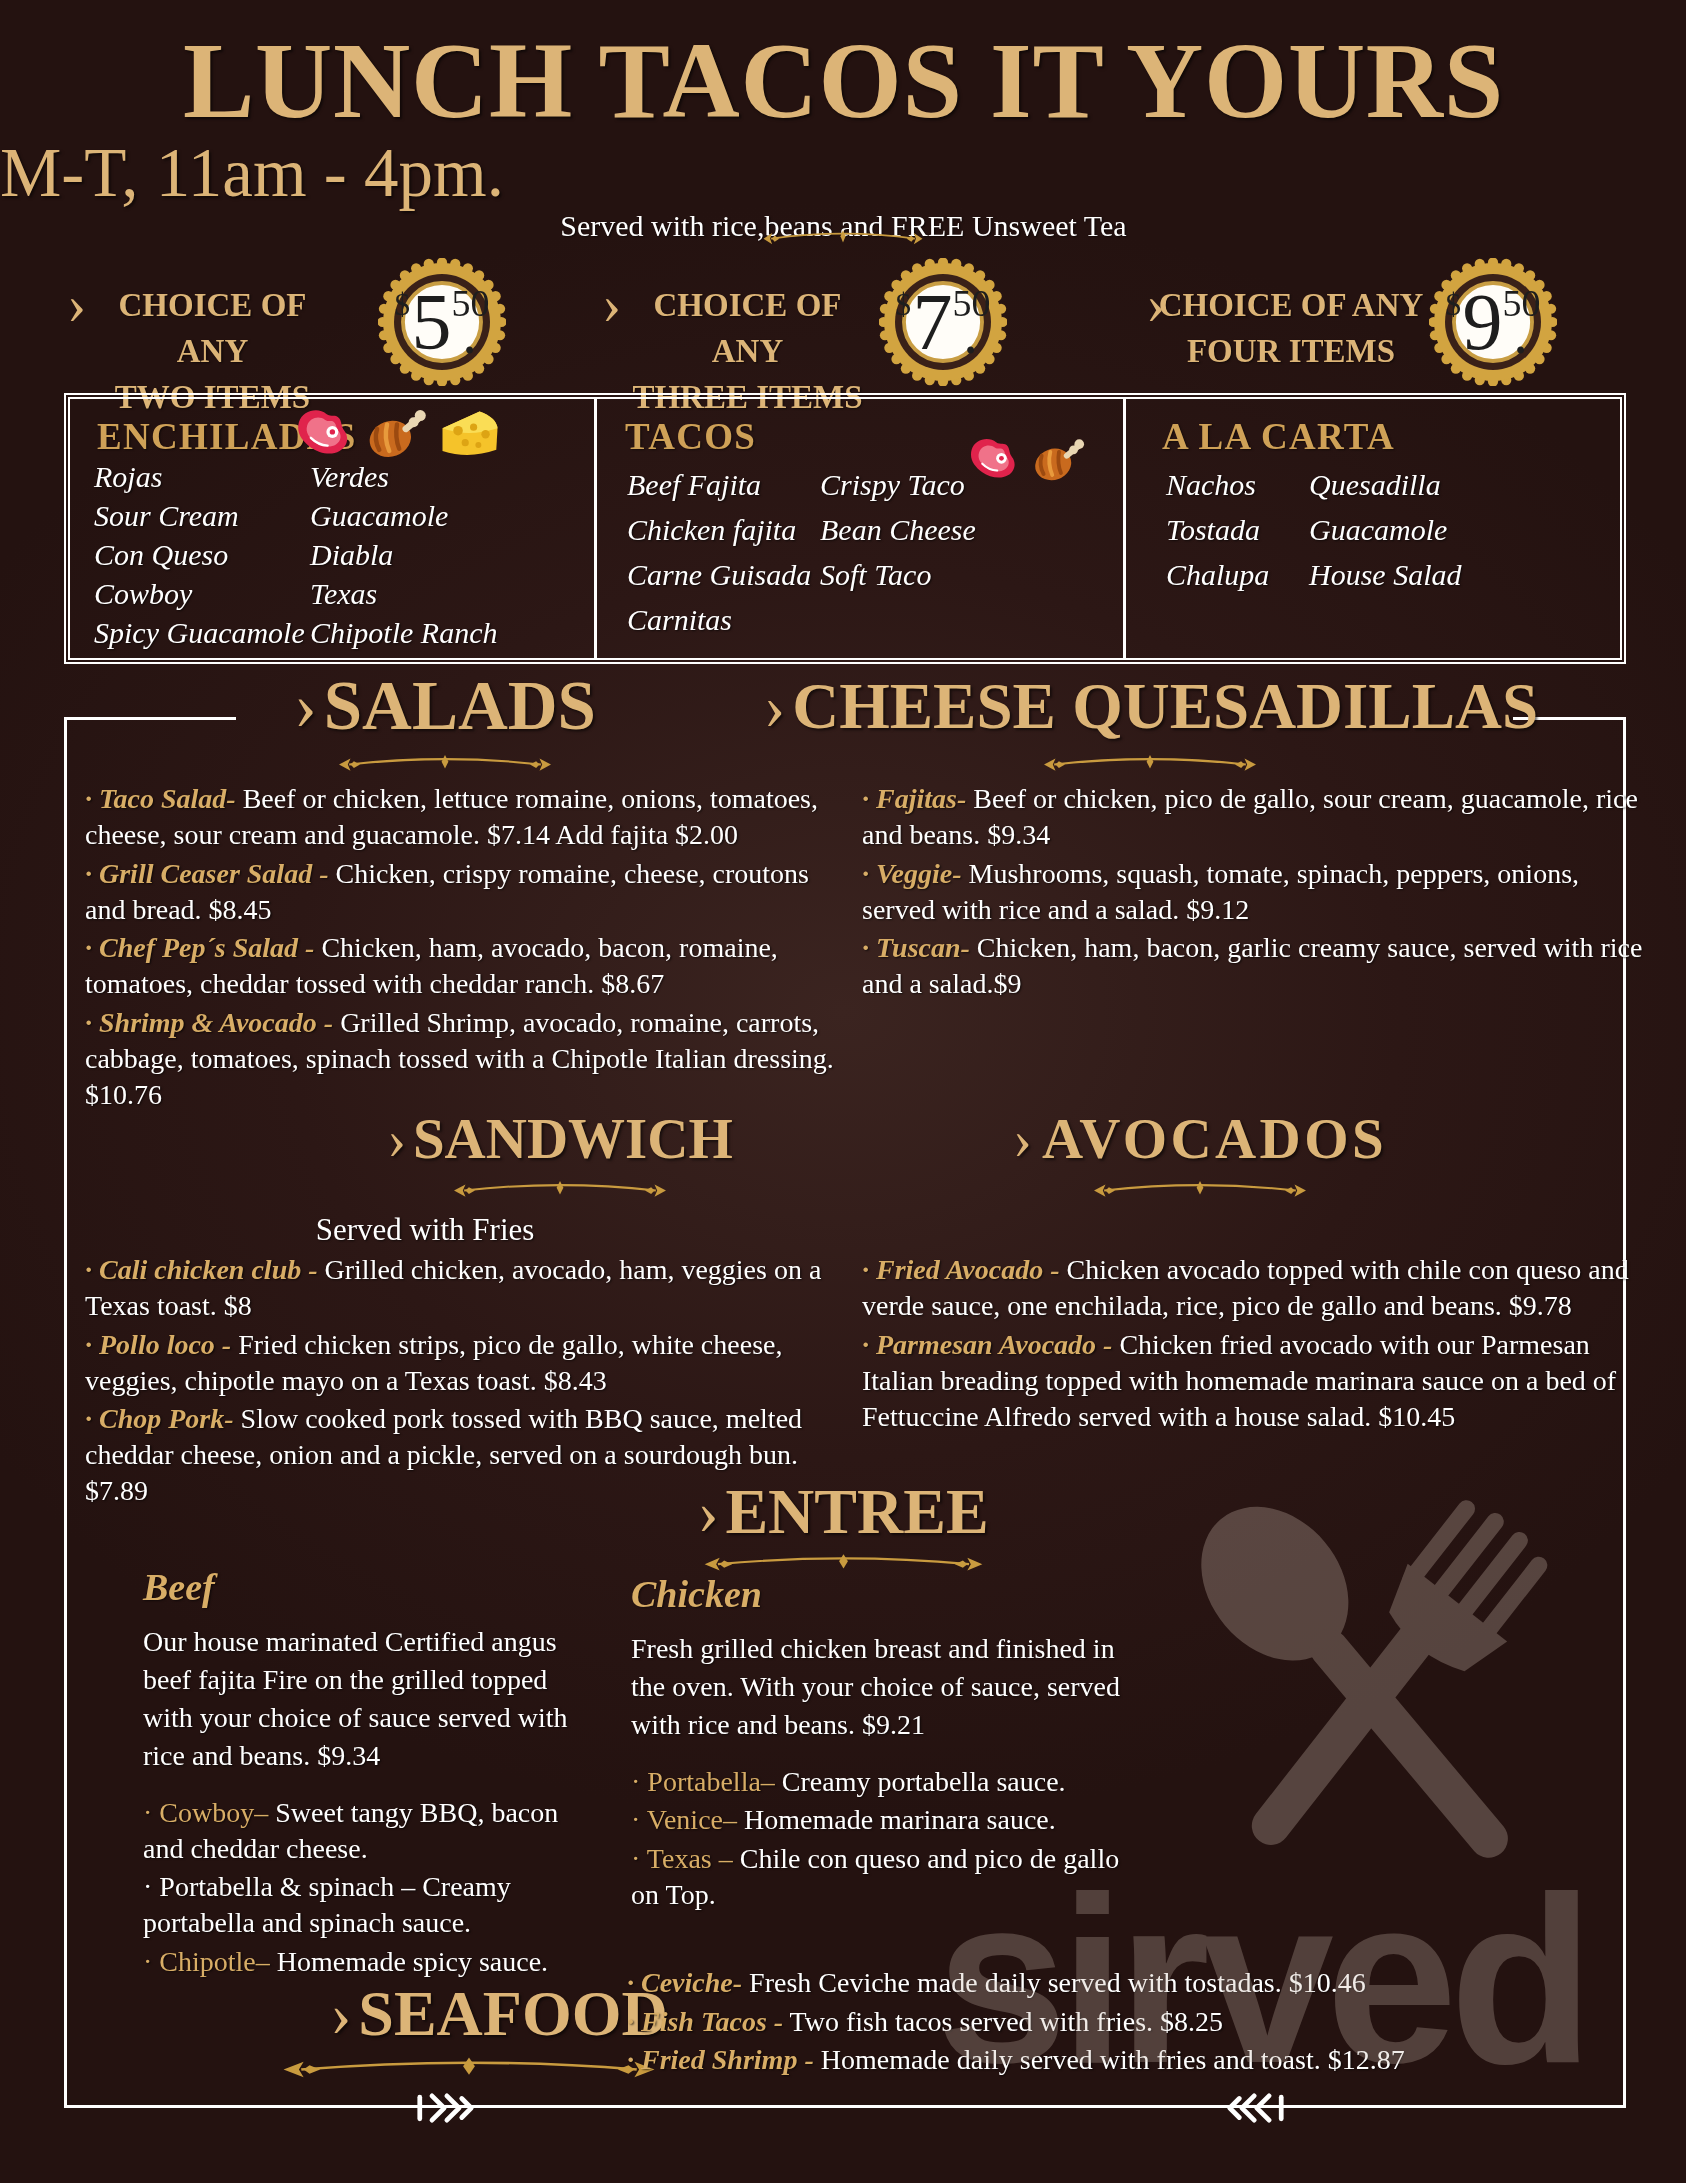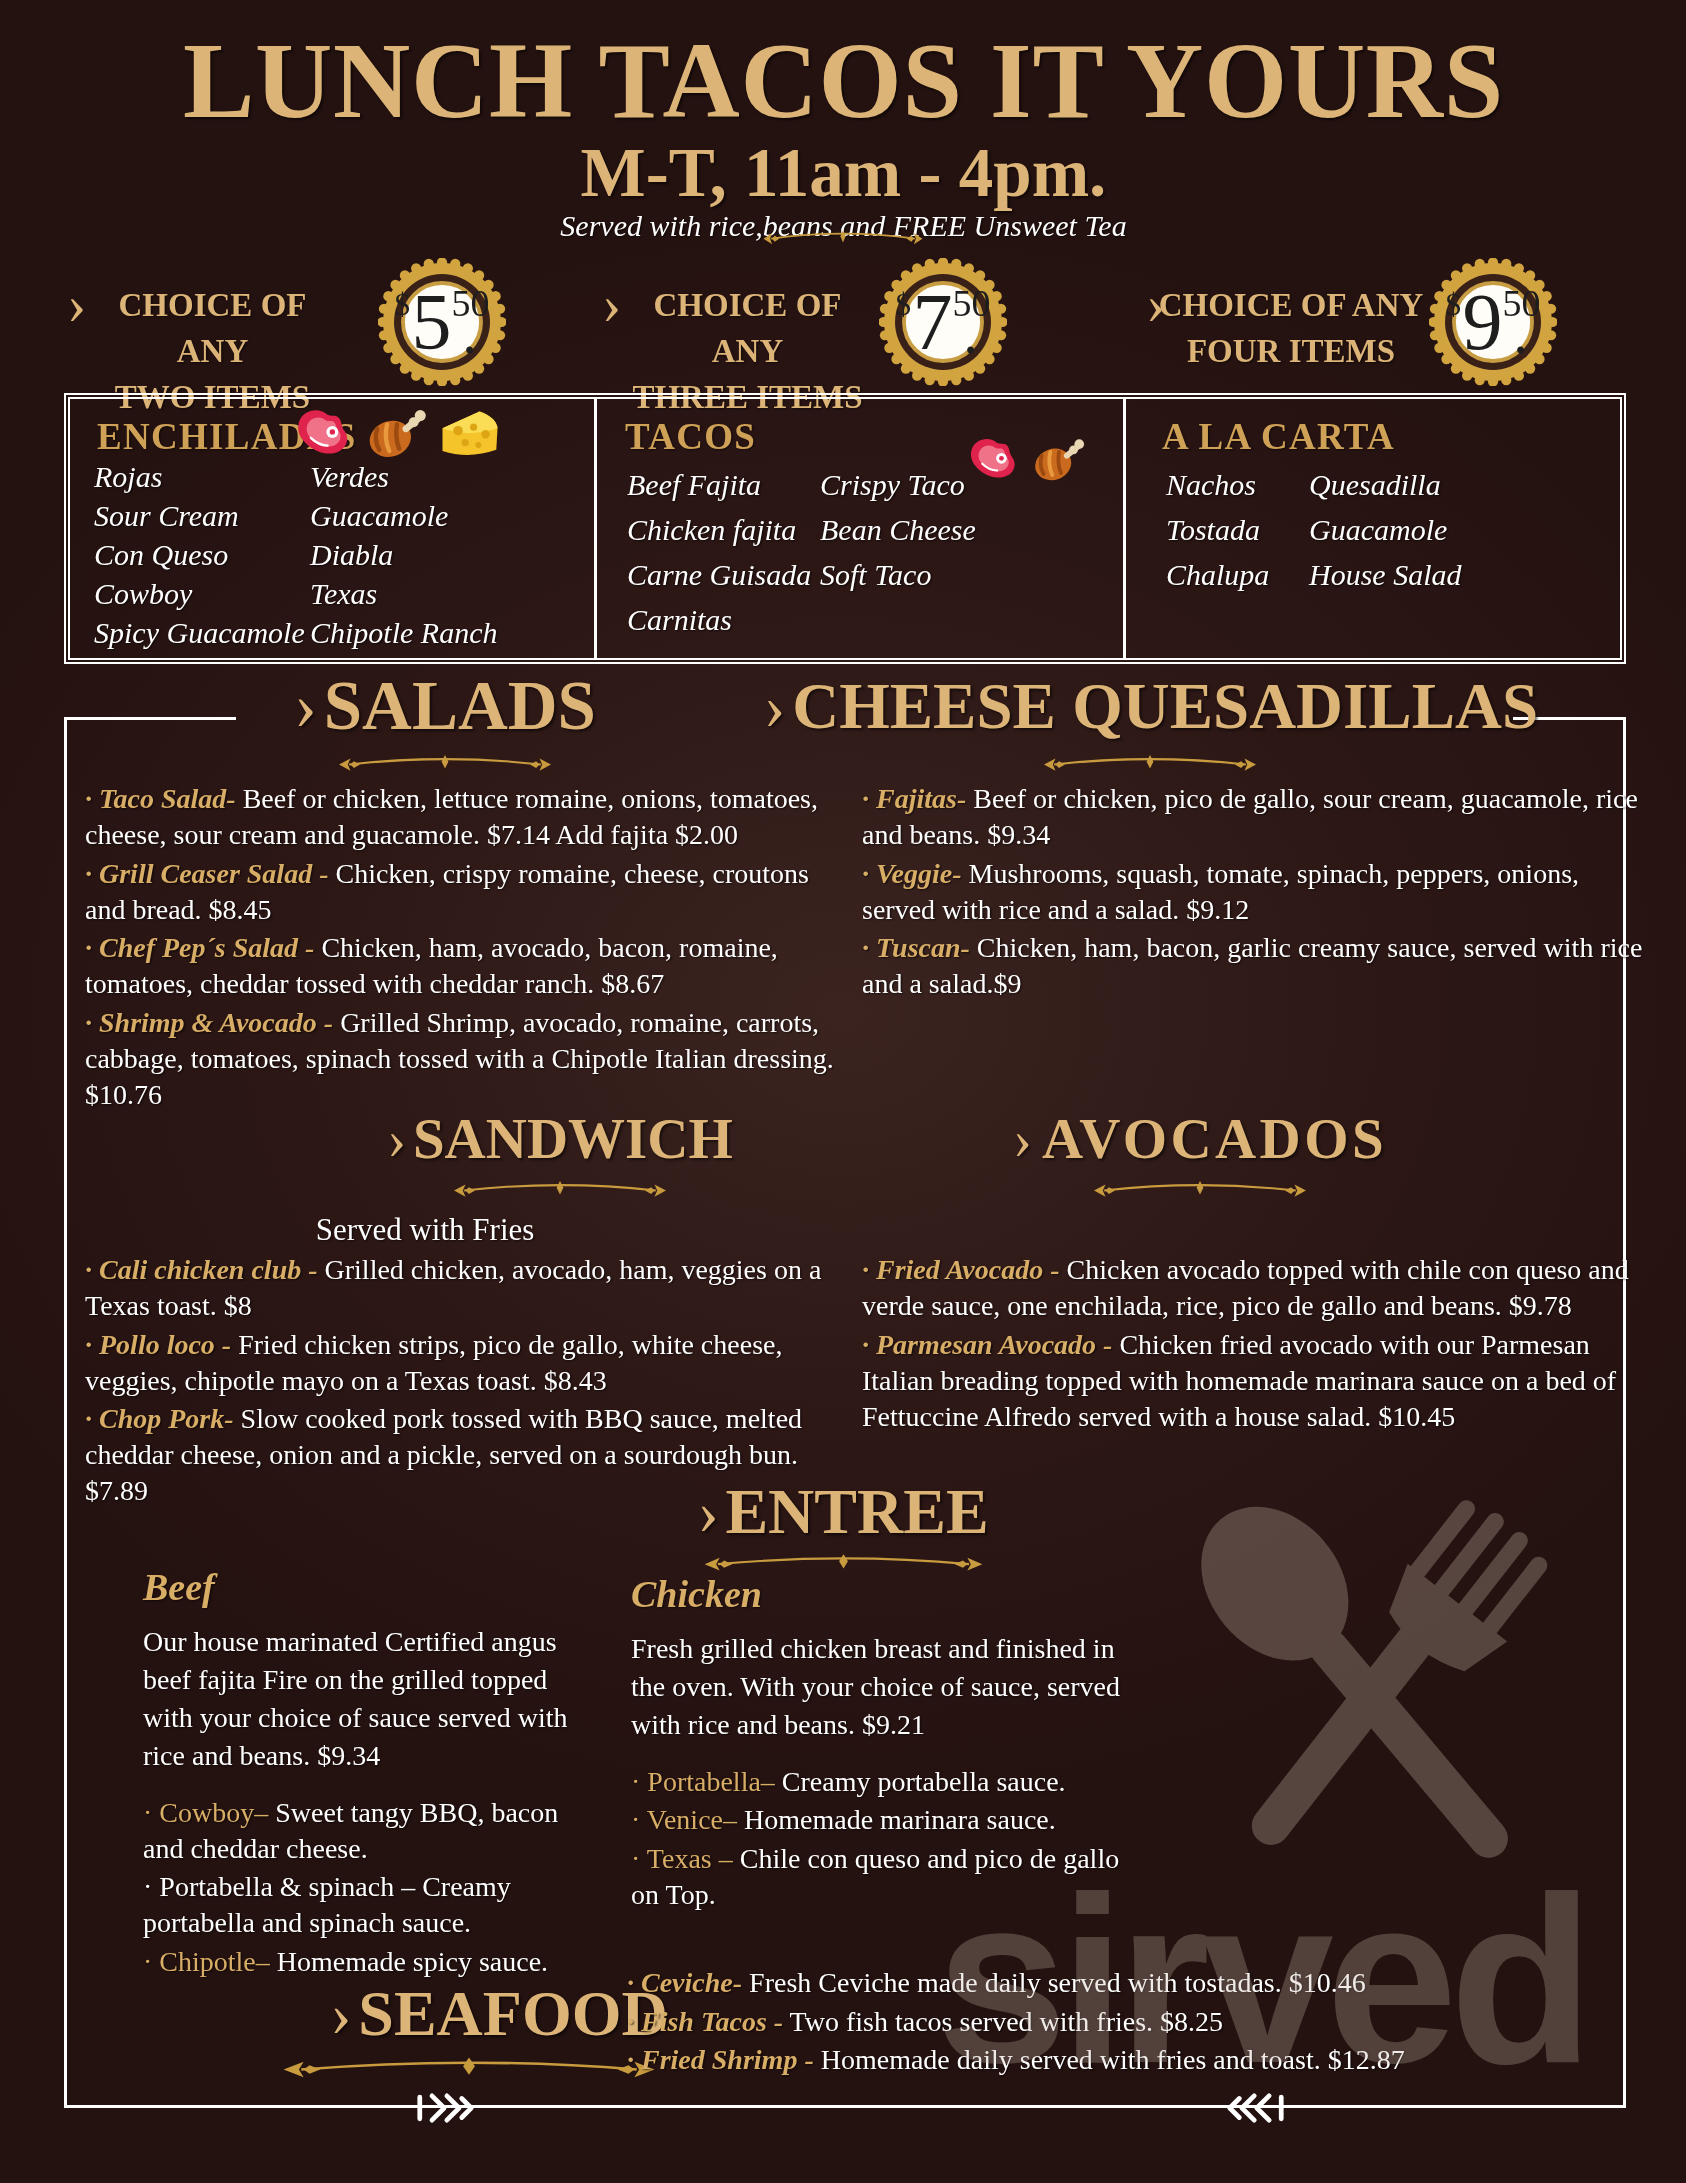--- a/index.html
+++ b/index.html
@@ -2,22 +2,22 @@
 <html style="font-size:10.8px"><head>
 <meta charset="utf-8">
 <style>
   html,body{margin:0;padding:0;background:#1a0d0b;}
   .canvas{position:relative;width:1687px;height:2183px;overflow:hidden;
     font-family:"Liberation Serif",serif;
     background:radial-gradient(ellipse 1012px 810px at 843px 1012px,#3b2420 0%,#2c1715 55%,#241210 100%);}
   
   .title{position:absolute;left:0;right:0;top:20px;text-align:center;font-size:107px;font-weight:bold;
     color:#dcb477;letter-spacing:0.7px;text-shadow:2px 2px 2.7px rgba(0,0,0,.55);white-space:nowrap}
-  .hours{position:absolute;left:0;right:0;top:134px;text-align:center;font-size:69px;font-weight:bold;color:#dcb477;text-shadow:2px 2px 2.7px rgba(0,0,0,.55)}
-  .note{position:absolute;left:0;right:0;top:209px;text-align:center;font-size:30px;font-style:italic;color:#ffffff;text-shadow:1.3px 1.3px 2px rgba(0,0,0,.6)}
+  .hours{position:absolute;left:0;right:0;top:134px;text-align:left;font-size:69px;font-weight:normal;color:#dcb477;text-shadow:2px 2px 2.7px rgba(0,0,0,.55)}
+  .note{position:absolute;left:0;right:0;top:209px;text-align:center;font-size:30px;color:#ffffff;text-shadow:1.3px 1.3px 2px rgba(0,0,0,.6)}
   
   .orn{position:absolute;color:#c99b3f}
   .orn svg{width:100%;height:100%;display:block}
   #orn-header{left:762px;top:228px;width:162px;height:17.5px}
   #orn-salads{left:337px;top:753px;width:216px;height:19px}
   #orn-ques{left:1042px;top:753px;width:216px;height:19px}
   #orn-sand{left:452px;top:1179px;width:216px;height:19px}
   #orn-avoc{left:1092px;top:1179px;width:216px;height:19px}
   #orn-entree{left:702px;top:1552px;width:283px;height:20px}
   #orn-sea{left:280px;top:2055px;width:378px;height:24px}

